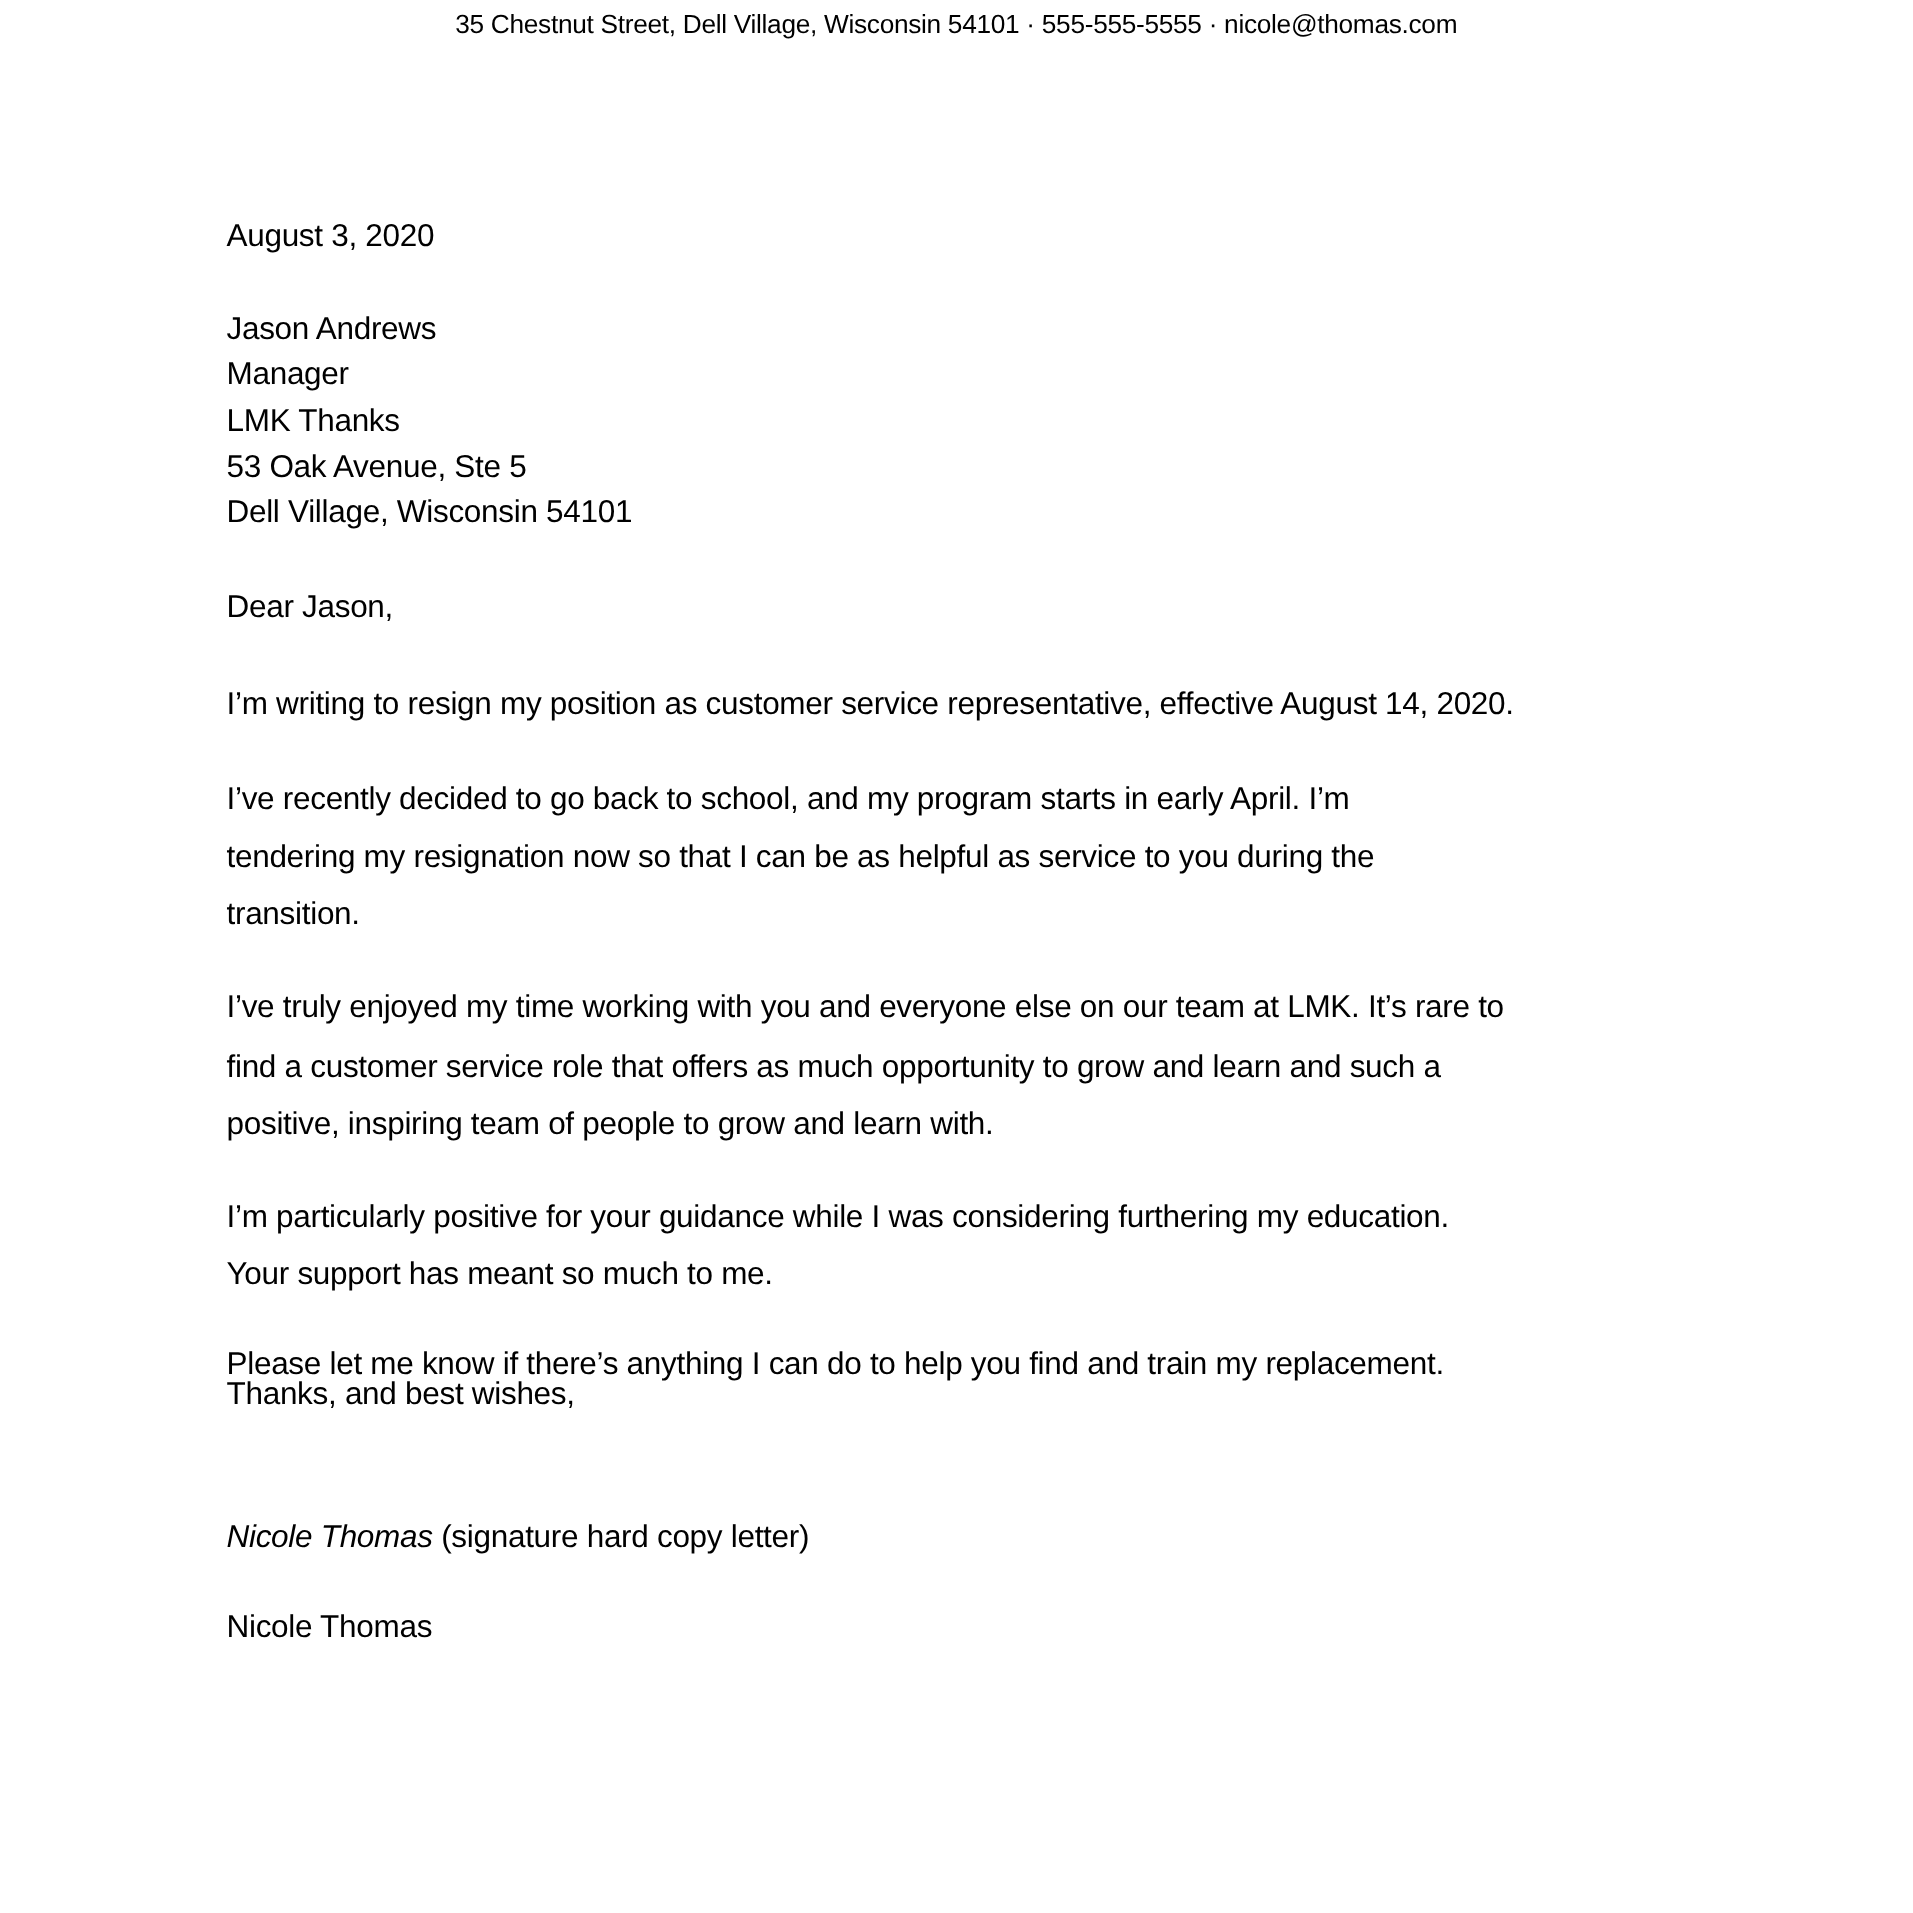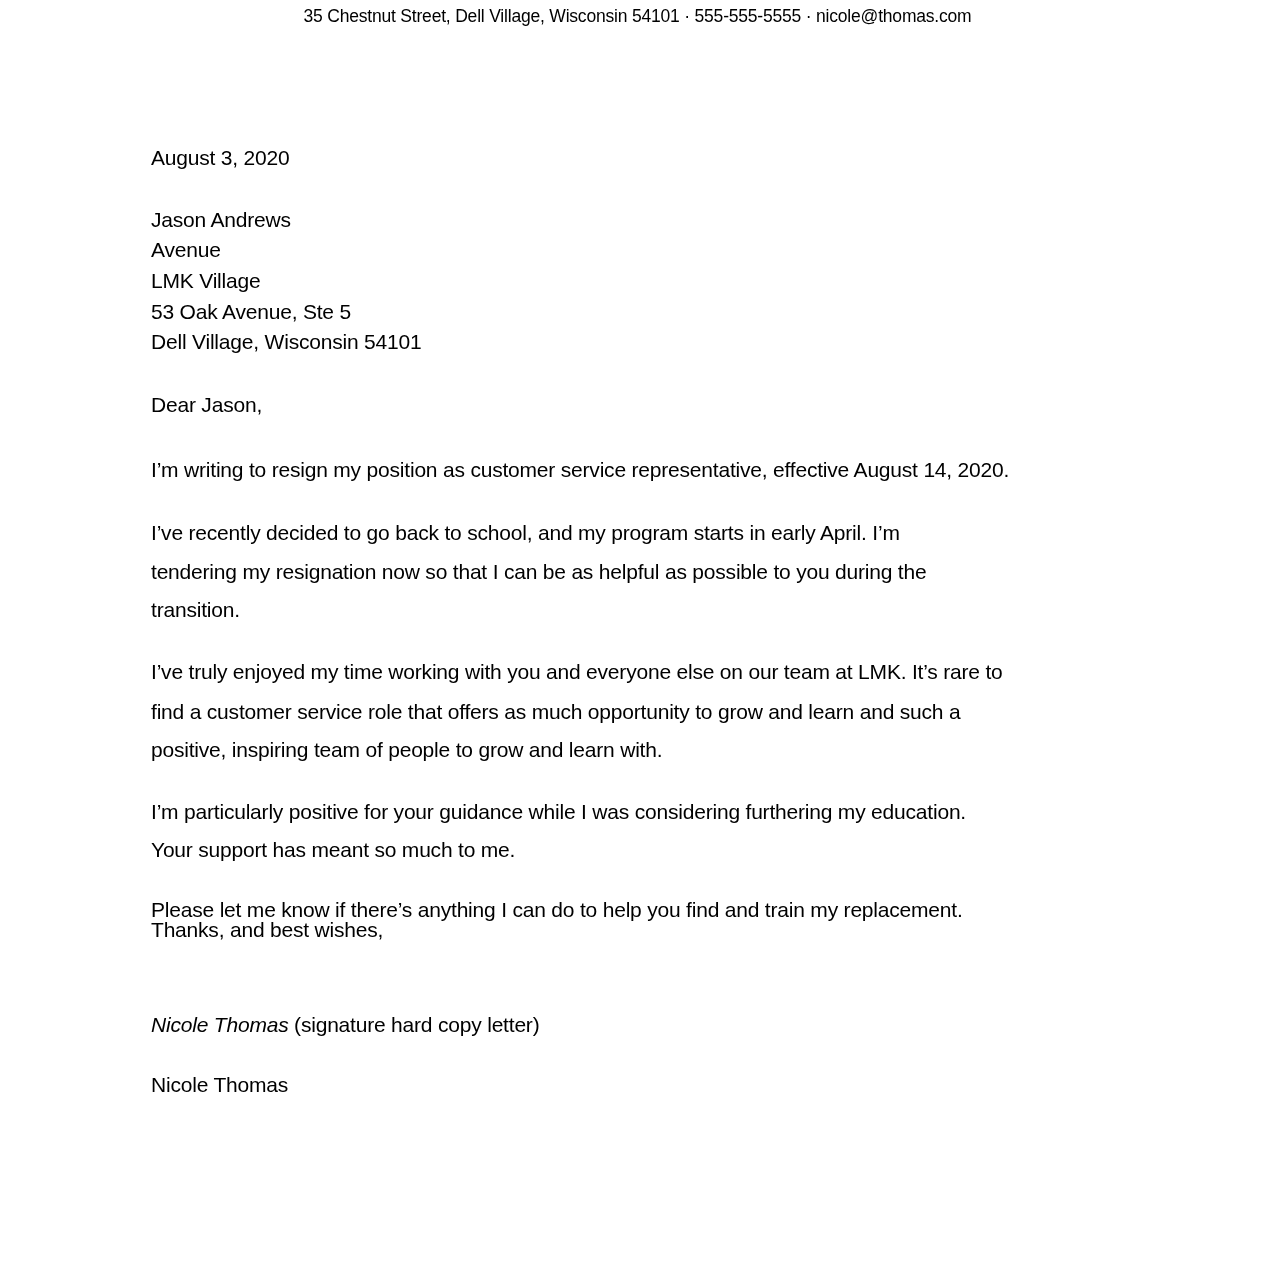--- a/index.html
+++ b/index.html
@@ -50,35 +50,35 @@
 
 <div class="header">
   <span>35 Chestnut Street, Dell Village, Wisconsin 54101 · 555-555-5555 · nicole@thomas.com</span>
 </div>
 
 <div class="letter">
   <div class="line" style="top:146px">August 3, 2020</div>
 
   <div>
     <div class="line" style="top:208px">Jason Andrews</div>
-    <div class="line" style="top:238px">Avenue</div>
-    <div class="line" style="top:269px">LMK Village</div>
+    <div class="line" style="top:238px">Manager</div>
+    <div class="line" style="top:269px">LMK Thanks</div>
     <div class="line" style="top:300px">53 Oak Avenue, Ste 5</div>
     <div class="line" style="top:330px">Dell Village, Wisconsin 54101</div>
   </div>
 
   <div class="line" style="top:393px">Dear Jason,</div>
 
   <div>
     <div class="para-line" style="top:458px">I’m writing to resign my position as customer service representative, effective August 14, 2020.</div>
   </div>
 
   <div>
     <div class="para-line" style="top:521px">I’ve recently decided to go back to school, and my program starts in early April. I’m</div>
-    <div class="para-line" style="top:560px">tendering my resignation now so that I can be as helpful as possible to you during the</div>
+    <div class="para-line" style="top:560px">tendering my resignation now so that I can be as helpful as service to you during the</div>
     <div class="para-line" style="top:598px">transition.</div>
   </div>
 
   <div>
     <div class="para-line" style="top:660px">I’ve truly enjoyed my time working with you and everyone else on our team at LMK. It’s rare to</div>
     <div class="para-line" style="top:700px">find a customer service role that offers as much opportunity to grow and learn and such a</div>
     <div class="para-line" style="top:738px">positive, inspiring team of people to grow and learn with.</div>
   </div>
 
   <div>

